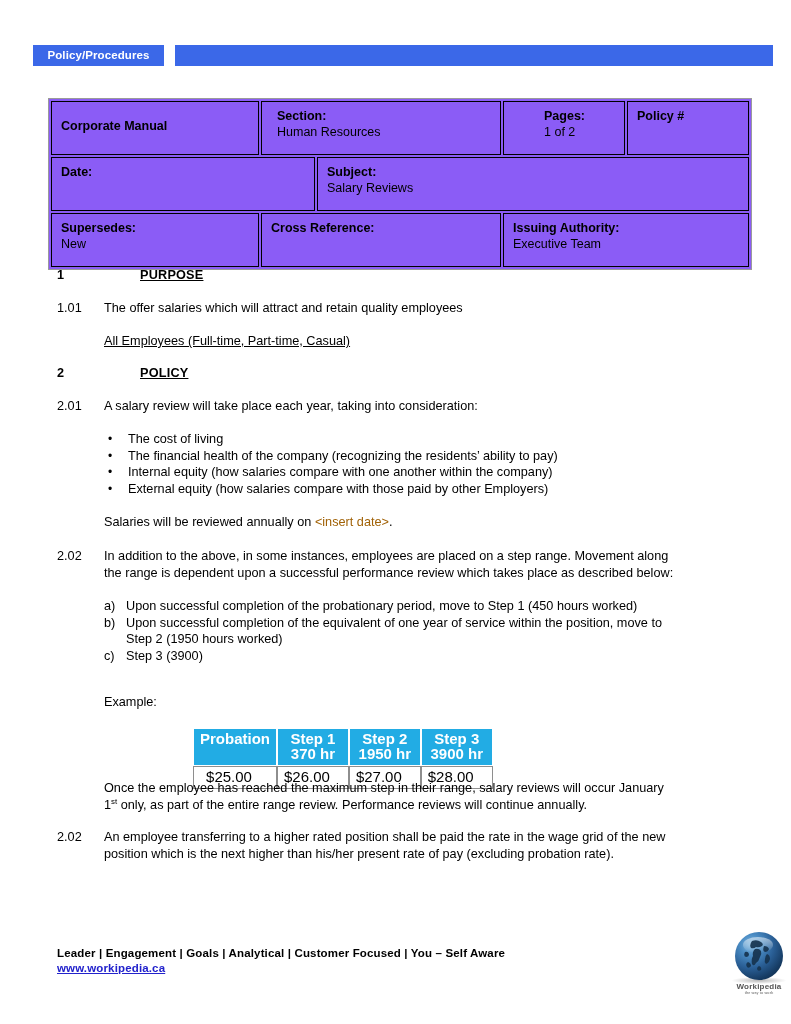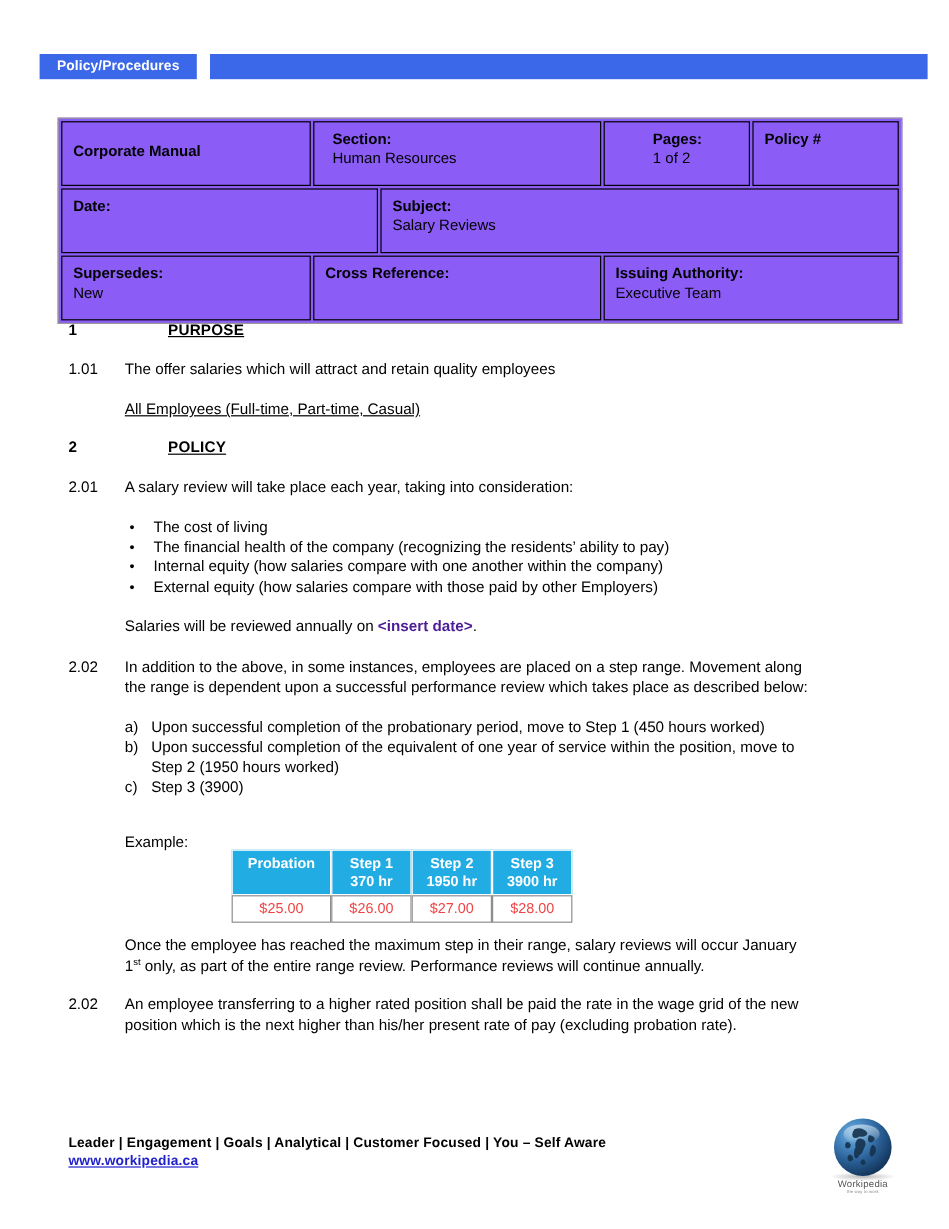--- a/index.html
+++ b/index.html
@@ -117,21 +117,21 @@
   }
   .num.bold { font-weight: bold; }
   .body-txt { flex: 1; }
   .head-txt {
     font-weight: bold;
     text-decoration: underline;
     letter-spacing: 0.2px;
     padding-left: 36px;
   }
   .uline { text-decoration: underline; }
-  .red { color: #4c1d95; font-weight: bold; }
+  .red { color: #a16207; }
 
   
   .bullets {
     position: absolute;
     left: 104px;
     width: 640px;
     font-size: 12.7px;
     line-height: 16.5px;
   }
   .bullet-row { display: flex; }
@@ -158,45 +158,45 @@
     width: 22px;
     flex: 0 0 22px;
     box-sizing: border-box;
   }
   .letter-txt { flex: 1; }
 
   
   .steps {
     position: absolute;
     left: 193px;
-    top: 708px;
+    top: 728px;
     border-collapse: separate;
     border-spacing: 0;
-    font-size: 12px;
+    font-size: 15px;
   }
   .steps td, .steps th {
     box-sizing: border-box;
     text-align: center;
     padding: 0;
   }
   .steps th {
     background: #22ace4;
     color: #ffffff;
     font-weight: bold;
     border: 1px solid #ffffff;
     line-height: 14.5px;
     padding: 3px 6px 4px 6px;
     vertical-align: top;
   }
   .steps th .l2 { display: block; font-weight: bold; }
   .steps td {
     border: 1px solid #8e8e8e;
     background: #ffffff;
-    color: #ef4444;
-    padding: 2px 6px 3px 6px;
+    color: #000000;
+    padding: 2px 18px 3px 6px;
     line-height: 16px;
   }
   .w-prob { width: 83px; }
   .w-step { width: 67px; }
 
   
   .footer-text {
     position: absolute;
     left: 57px;
     top: 946px;
@@ -207,24 +207,25 @@
   }
   .footer-link {
     display: block;
     color: #2222cc;
     text-decoration: underline;
     font-weight: bold;
   }
 
   .logo {
     position: absolute;
-    left: 688px;
+    left: 728px;
     top: 932px;
     width: 62px;
     height: 72px;
+    font-weight: bold;
   }
   .logo-globe {
     position: absolute;
     left: 7px;
     top: 0;
     width: 48px;
     height: 48px;
     border-radius: 50%;
     background:
       radial-gradient(circle at 33% 27%, #7fb6df 0%, #4a8cc4 22%, #2a5f96 48%, #153a61 74%, #0a2038 100%);

